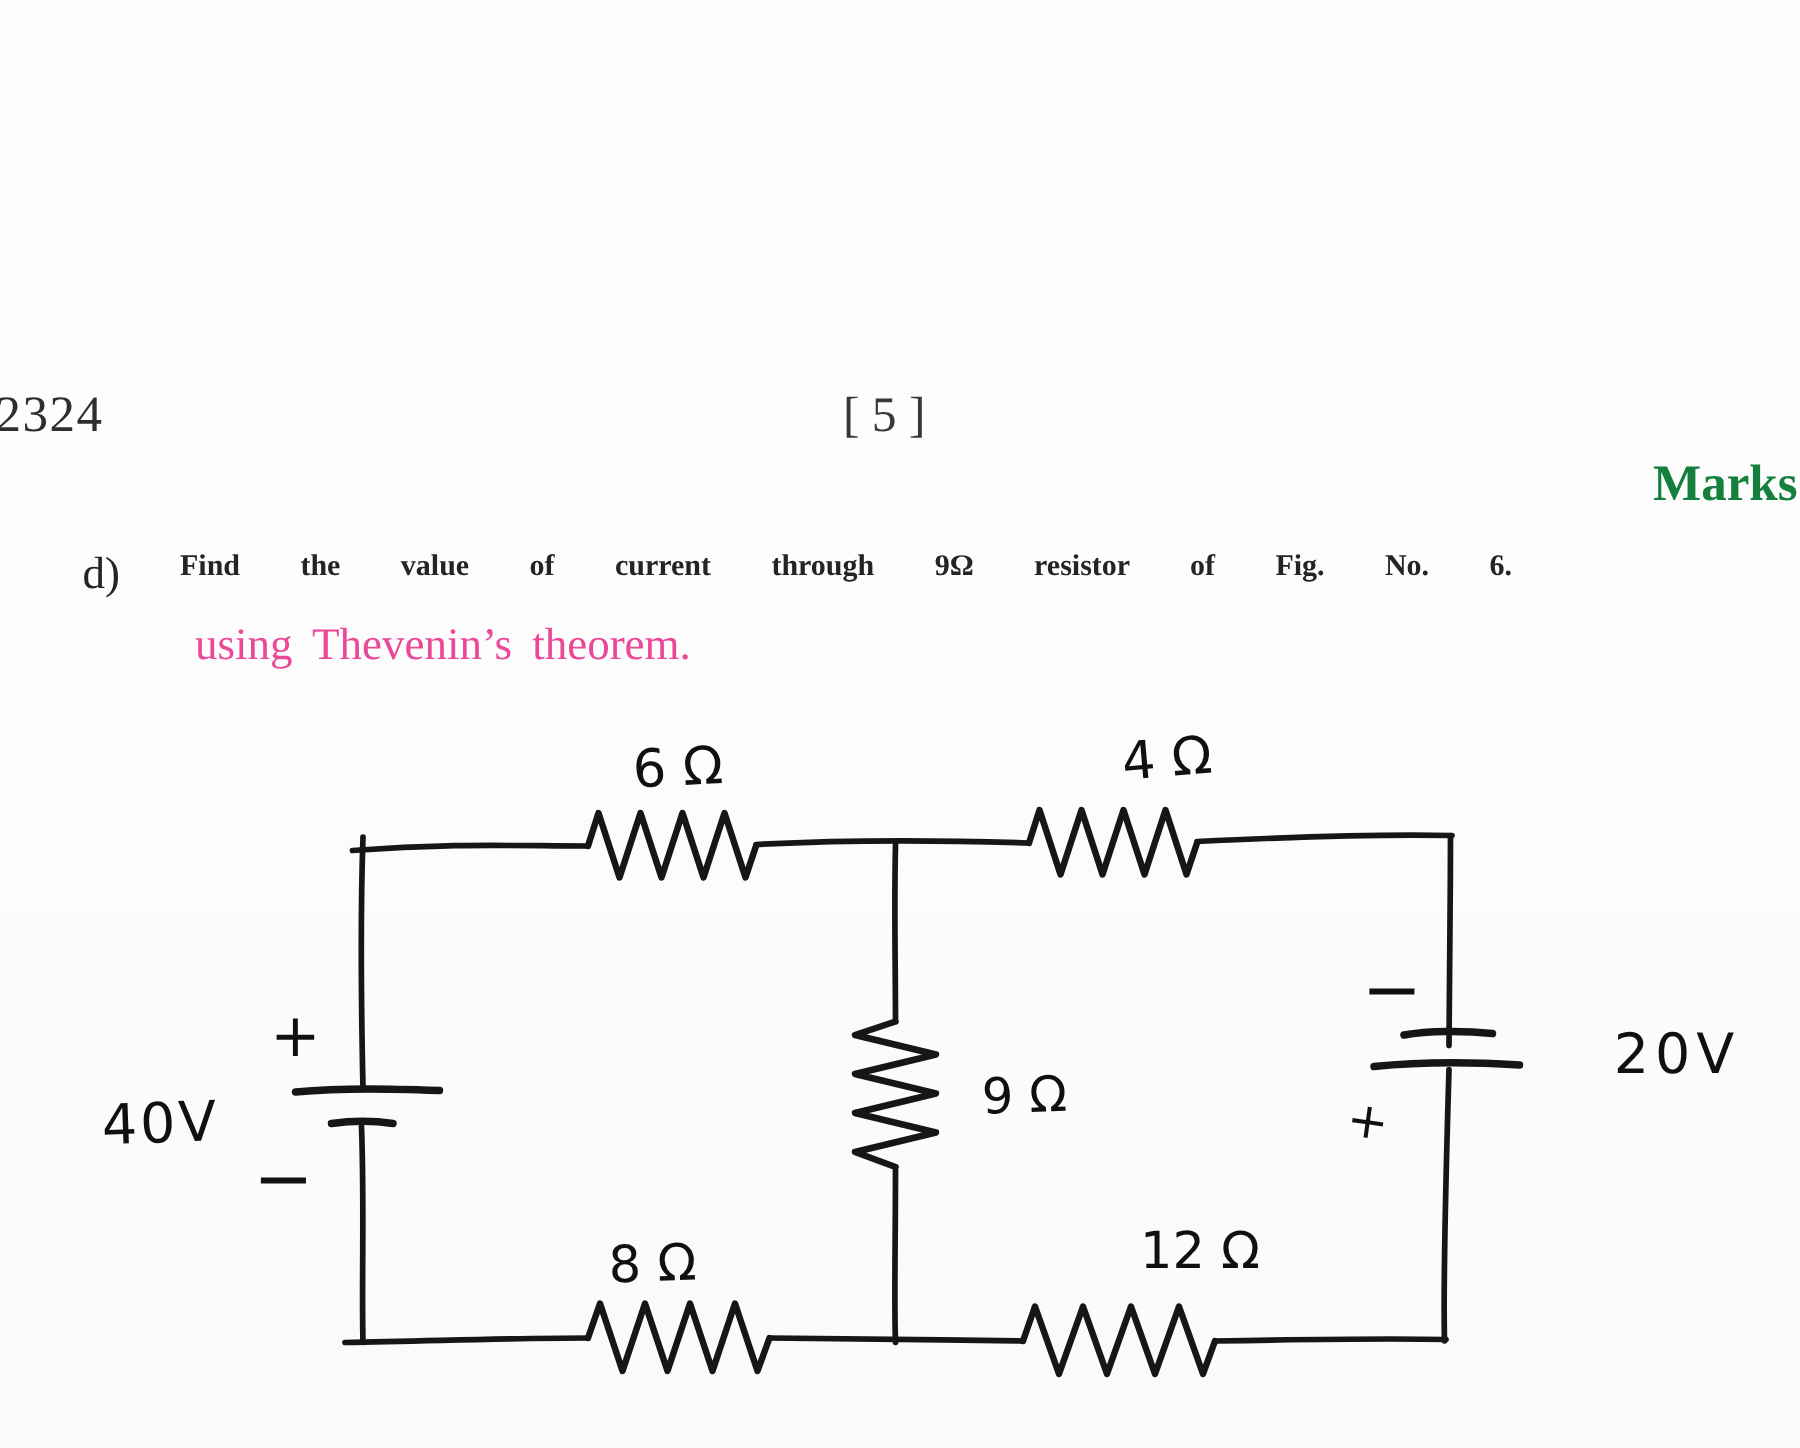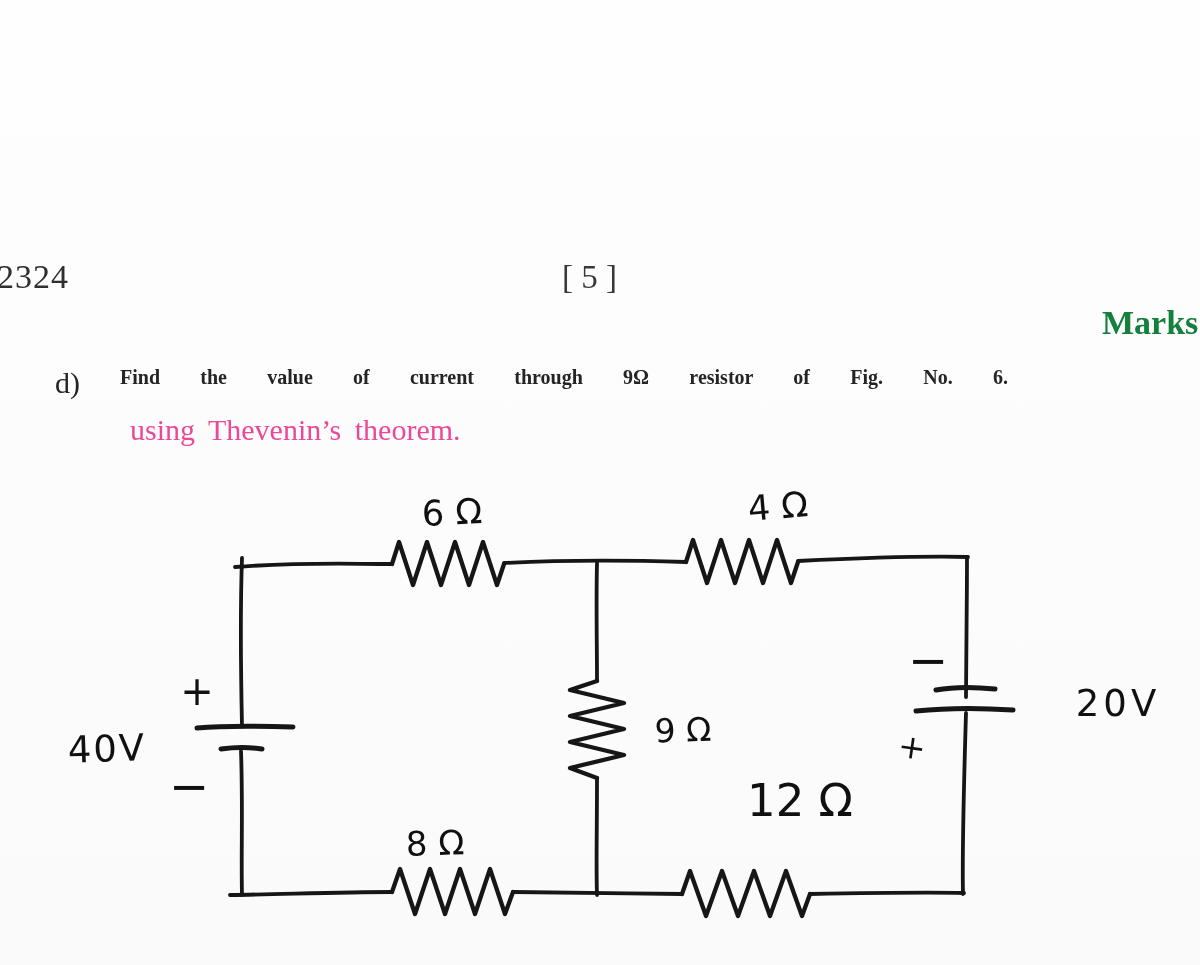--- a/index.html
+++ b/index.html
@@ -21,21 +21,21 @@
   .fig-svg{left:0;top:0;width:1200px;height:965px;}
   
   .hw{
     position:absolute;font-family:"DejaVu Sans",sans-serif;color:#101010;
     transform:translate(-50%,-50%);white-space:nowrap;line-height:1;
   }
   .lbl-r6 {left:452px;top:513px;font-size:35px;transform:translate(-50%,-50%) rotate(-3deg);}
   .lbl-r4 {left:778px;top:507px;font-size:35px;transform:translate(-50%,-50%) rotate(-5deg);}
   .lbl-r9 {left:683px;top:730px;font-size:33px;transform:translate(-50%,-50%) rotate(-2deg);}
   .lbl-r8 {left:435px;top:843px;font-size:34px;transform:translate(-50%,-50%) rotate(-2deg);}
-  .lbl-r12{left:800px;top:800px;font-size:45px;}
+  .lbl-r12{left:800px;top:834px;font-size:34px;}
   .lbl-v40{left:107px;top:749px;font-size:37px;letter-spacing:2px;transform:translate(-50%,-50%) rotate(-2deg);}
   .lbl-v20{left:1078px;top:703px;font-size:37px;letter-spacing:4px;margin-left:40px;}
   .sgn-plus-l {left:197px;top:691px;font-size:40px;}
   .sgn-minus-l{left:189px;top:786px;font-size:48px;}
   .sgn-minus-r{left:928px;top:660px;font-size:48px;}
   .sgn-plus-r {left:912px;top:747px;font-size:33px;transform:translate(-50%,-50%) rotate(8deg);}
 </style>
 </head>
 <body>
 

